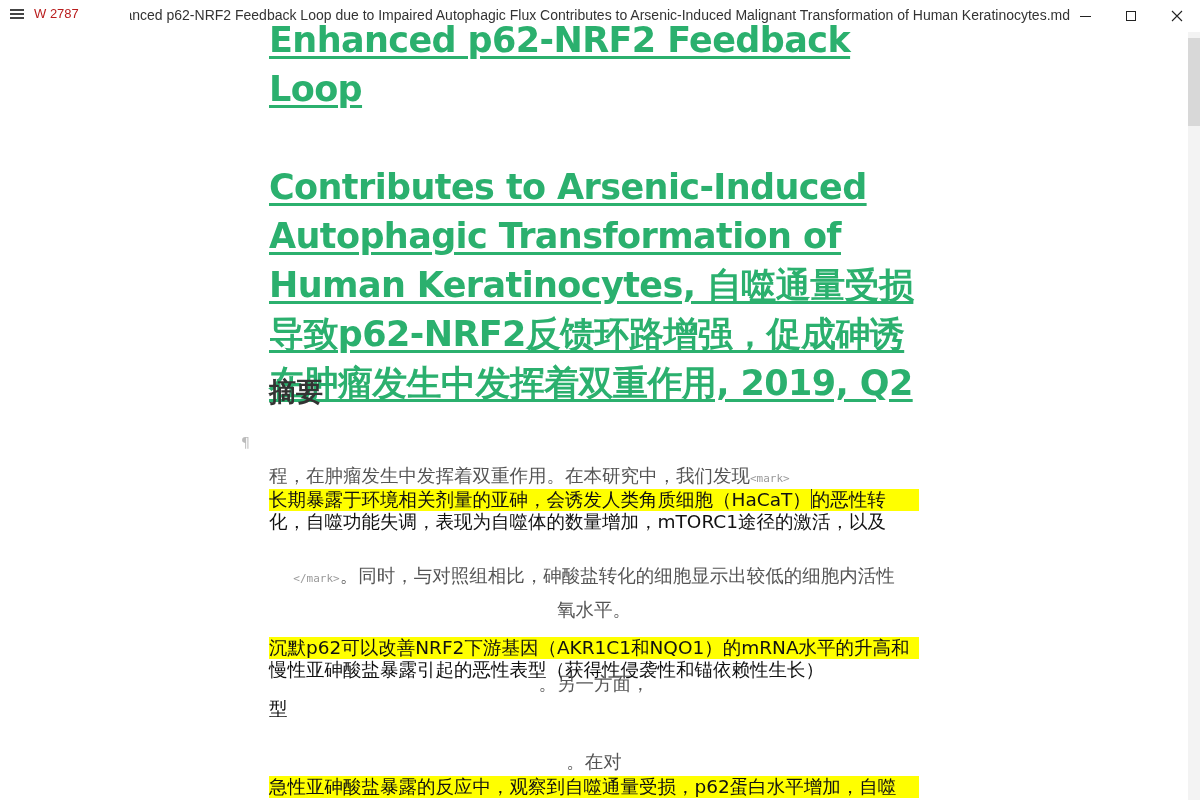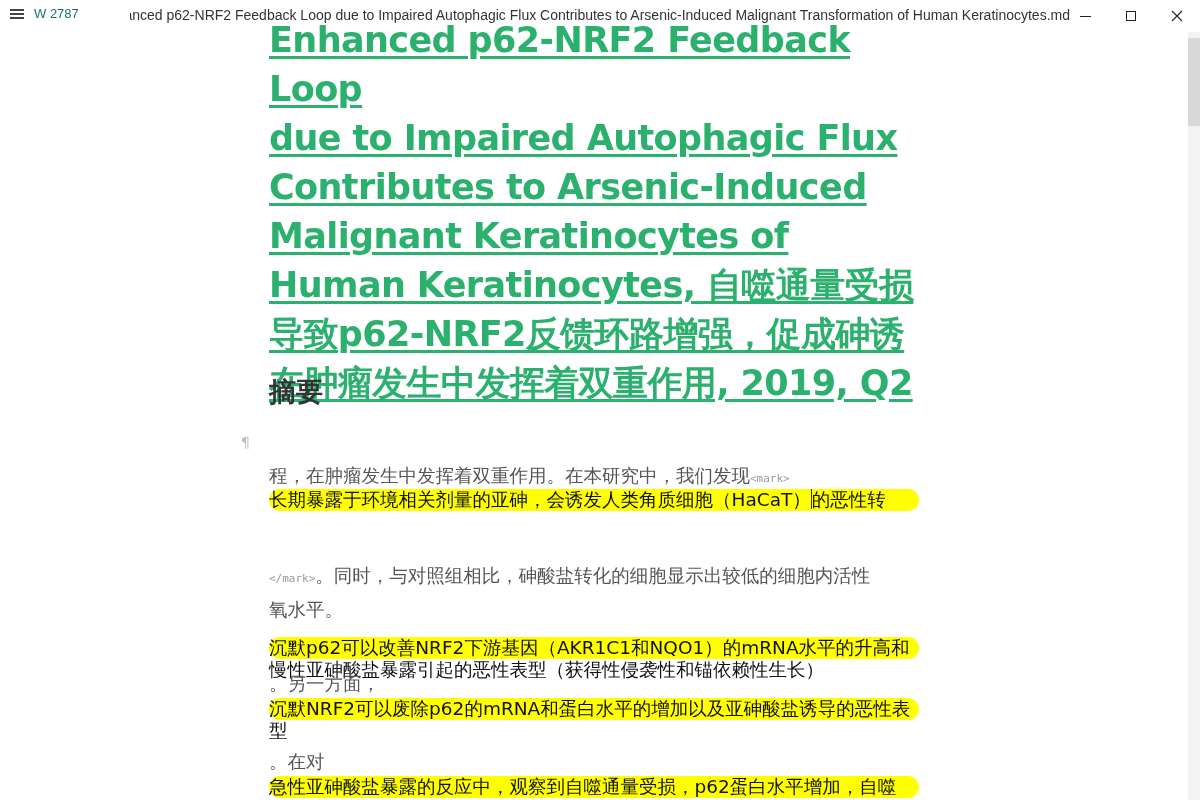--- a/index.html
+++ b/index.html
@@ -2,21 +2,21 @@
 <html><head>
 <meta charset="utf-8">
 <style>
   * { box-sizing: border-box; margin: 0; padding: 0; }
   html, body { width: 1200px; height: 800px; overflow: hidden; background: #ffffff; }
   body { position: relative; font-family: "DejaVu Sans", "Liberation Sans", sans-serif; color: #333; }
 
   .titlebar { position: absolute; left: 0; top: 0; width: 1200px; height: 32px; background: #ffffff; }
   .menu-icon { position: absolute; left: 10px; top: 7px; width: 14px; height: 14px; cursor: pointer; }
   .menu-icon span { display: block; height: 2px; background: #444; margin: 2px 0 2px 0; }
-  .word-count { position: absolute; left: 34px; top: 6px; font-size: 13px; color: #0f766e; font-family: "Liberation Sans", sans-serif; }
+  .word-count { position: absolute; left: 34px; top: 6px; font-size: 13px; color: #b91c1c; font-family: "Liberation Sans", sans-serif; }
   .window-title { position: absolute; left: 130px; top: 7px; width: 940px; text-align: right; white-space: nowrap; overflow: hidden; direction: rtl;
                   font-size: 14px; color: #333; font-family: "Liberation Sans", sans-serif; }
   .window-title span { direction: ltr; unicode-bidi: bidi-override; }
   .win-btn { position: absolute; top: 0; width: 46px; height: 32px; display: flex; align-items: center; justify-content: center; cursor: pointer; }
   .win-min { left: 1062px; }
   .win-max { left: 1108px; }
   .win-close { left: 1154px; }
   .min-glyph { width: 11px; height: 1px; background: #222; }
   .max-glyph { width: 10px; height: 10px; border: 1px solid #222; }
 
@@ -31,25 +31,25 @@
 
   .h2 { position: absolute; left: 0; top: 374px; font-size: 27px; font-weight: bold; color: #333; line-height: 36px; }
 
   .pilcrow { position: absolute; left: 241px; top: 434px; font-size: 14px; color: #bbb; }
 
   .para { position: absolute; left: 0; width: 650px; font-size: 18.5px; color: #555; }
   .p1 { top: 429px; line-height: 31px; }
   .tag { color: #999; font-family: "DejaVu Sans Mono", monospace; font-size: 11px; }
 
   .mark-block { position: absolute; left: 0; width: 650px; font-size: 18.5px; line-height: 22px; color: #111; }
-  .hl { background: #ffff00; border-radius: 11px; }
+  .hl { background: #ffff00; }
   .mark-line { display: block; }
   .caret { display: inline-block; width: 1px; height: 20px; background: #333; vertical-align: -3px; }
 
-  .plain { position: absolute; left: 0; width: 650px; font-size: 18.5px; line-height: 31px; color: #555; }
+  .plain { position: absolute; left: 0; width: 650px; font-size: 18.5px; line-height: 31px; color: #555; text-align: center; }
 </style>
 </head>
 <body>
 
 <div class="titlebar">
   <div class="menu-icon">
     <span></span>
       <span></span>
       <span></span>
   </div>
@@ -71,54 +71,54 @@
 <div class="scroll-track"></div>
 <div class="scroll-thumb"></div>
 
 <div class="pilcrow">¶</div>
 
 <div class="doc">
 
   <div class="h1">
     <a>
       <span>Enhanced p62-NRF2 Feedback Loop </span><br>
-      <span>due to Impaired Autophagic Flux </span><br>
+      <br>
       <span>Contributes to Arsenic-Induced </span><br>
-      <span>Malignant Keratinocytes of </span><br>
+      <span>Autophagic Transformation of </span><br>
       <span>Human Keratinocytes, 自噬通量受损</span><br>
       <span>导致p62-NRF2反馈环路增强，促成砷诱</span><br>
       <span>在肿瘤发生中发挥着双重作用, 2019, Q2</span>
     </a>
   </div>
 
   <div class="h2">摘要</div>
 
   <div class="para p1">
     <br>
     <span>程，在肿瘤发生中发挥着双重作用。在本研究中，我们发现</span><span class="tag">&lt;mark&gt;</span>
   </div>
 
   <div class="mark-block" style="top:489px;">
     <span class="mark-line hl"><span>长期暴露于环境相关剂量的亚砷，会诱发人类角质细胞（HaCaT）</span><span class="caret"></span><span>的恶性转</span></span>
+    <span class="mark-line">化，自噬功能失调，表现为自噬体的数量增加，mTORC1途径的激活，以及</span>
   </div>
 
   <div class="plain" style="top:560px;">
     <span class="tag">&lt;/mark&gt;</span><span>。同时，与对照组相比，砷酸盐转化的细胞显示出较低的细胞内活性</span><br>
     <span>氧水平。</span>
   </div>
 
   <div class="mark-block" style="top:620px;margin-top:17px;">
     <span class="mark-line hl">沉默p62可以改善NRF2下游基因（AKR1C1和NQO1）的mRNA水平的升高和</span>
     <span class="mark-line">慢性亚砷酸盐暴露引起的恶性表型（获得性侵袭性和锚依赖性生长）</span>
   </div>
 
   <div class="plain" style="top:668px;">。另一方面，</div>
 
   <div class="mark-block" style="top:698px;">
-    <span class="mark-line hl">沉默NRF2可以废除p62的mRNA和蛋白水平的增加以及亚砷酸盐诱导的恶性表</span>
     <span class="mark-line">型</span>
   </div>
 
   <div class="plain" style="top:746px;">。在对</div>
 
   <div class="mark-block" style="top:776px;">
     <span class="mark-line hl">急性亚砷酸盐暴露的反应中，观察到自噬通量受损，p62蛋白水平增加，自噬</span>
   </div>
 
 </div>

